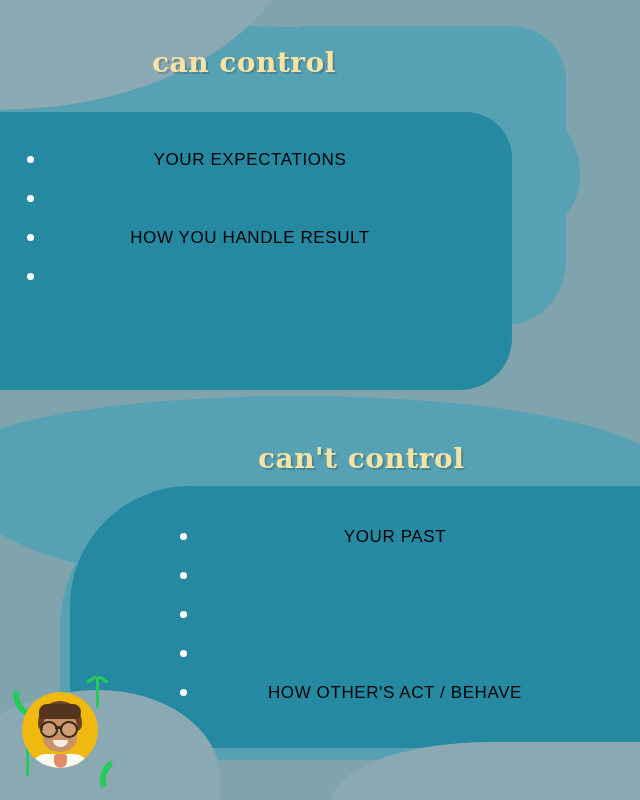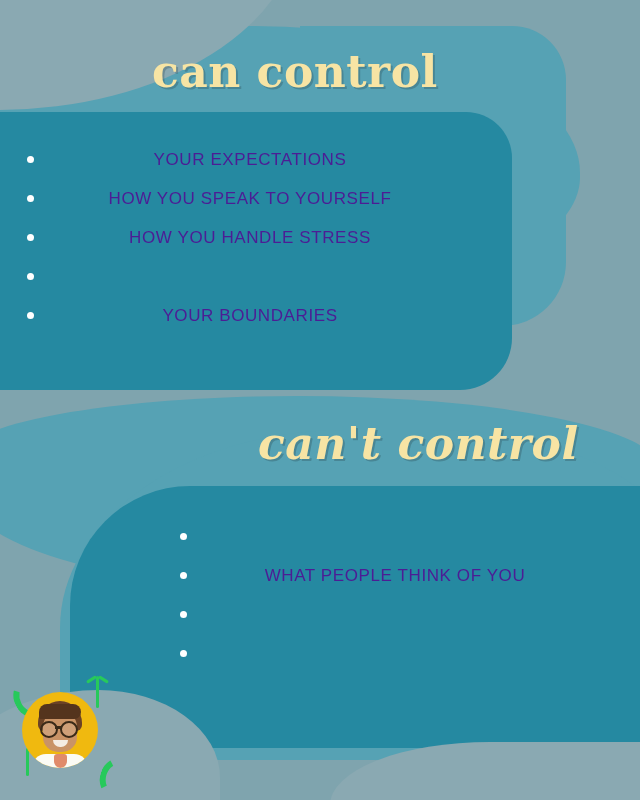--- a/index.html
+++ b/index.html
@@ -116,45 +116,45 @@
     height: 190px;
     background: #8aa9b2;
     border-radius: 0 0 72% 0 / 0 0 100% 0;
   }
 
   
   .title {
     position: absolute;
     font-family: "DejaVu Serif", "Liberation Serif", serif;
     font-weight: 700;
-    font-size: 44px;
+    font-size: 28px;
     letter-spacing: 0.5px;
     color: #f7e4a4;
     text-shadow: 2px 2px 0 rgba(40, 70, 80, 0.30);
     white-space: nowrap;
   }
   #title-can    { left: 152px; top: 46px; }
-  #title-cant   { left: 258px; top: 418px; font-style: italic; }
+  #title-cant   { left: 258px; top: 442px; }
 
   
   .list {
     position: absolute;
     margin: 0;
     padding: 0;
     list-style: none;
   }
   #list-can  { left: 0px;   top: 140px; width: 500px; }
   #list-cant { left: 150px; top: 517px; width: 490px; }
 
   .list li {
     position: relative;
     height: 39px;
     line-height: 39px;
     text-align: center;
-    color: #4c1d95;
+    color: #000000;
     font-size: 17px;
     letter-spacing: 0.6px;
     font-weight: 400;
     white-space: nowrap;
   }
   .list li .bullet {
     position: absolute;
     left: 27px;
     top: 50%;
     width: 7px;
@@ -277,50 +277,49 @@
 
   <div class="title" id="title-can">can control</div>
 
   <ul class="list" id="list-can">
     <li>
       <span class="bullet"></span>
       <span class="txt">YOUR EXPECTATIONS</span>
     </li>
     <li>
       <span class="bullet"></span>
-      <span class="txt">HOW YOU SPEAK TO YOURSELF</span>
-    </li>
-    <li>
-      <span class="bullet"></span>
-      <span class="txt">HOW YOU HANDLE STRESS</span>
-    </li>
-    <li>
-      <span class="bullet"></span>
-    </li>
-    <li>
-      <span class="bullet"></span>
-      <span class="txt">YOUR BOUNDARIES</span>
+    </li>
+    <li>
+      <span class="bullet"></span>
+      <span class="txt">HOW YOU HANDLE RESULT</span>
+    </li>
+    <li>
+      <span class="bullet"></span>
     </li>
   </ul>
 
   <div class="title" id="title-cant">can't control</div>
 
   <ul class="list" id="list-cant">
     <li>
       <span class="bullet"></span>
-    </li>
-    <li>
-      <span class="bullet"></span>
-      <span class="txt">WHAT PEOPLE THINK OF YOU</span>
-    </li>
-    <li>
-      <span class="bullet"></span>
-    </li>
-    <li>
-      <span class="bullet"></span>
+      <span class="txt">YOUR PAST</span>
+    </li>
+    <li>
+      <span class="bullet"></span>
+    </li>
+    <li>
+      <span class="bullet"></span>
+    </li>
+    <li>
+      <span class="bullet"></span>
+    </li>
+    <li>
+      <span class="bullet"></span>
+      <span class="txt">HOW OTHER'S ACT / BEHAVE</span>
     </li>
   </ul>
 
   <div class="deco arc" id="deco-arc-1"></div>
   <div class="deco arc" id="deco-arc-2"></div>
   <div class="deco" id="deco-line-1"></div>
   <div class="deco" id="deco-sprout"></div>
 
   <div id="avatar">
     <div class="av-hair"></div>

